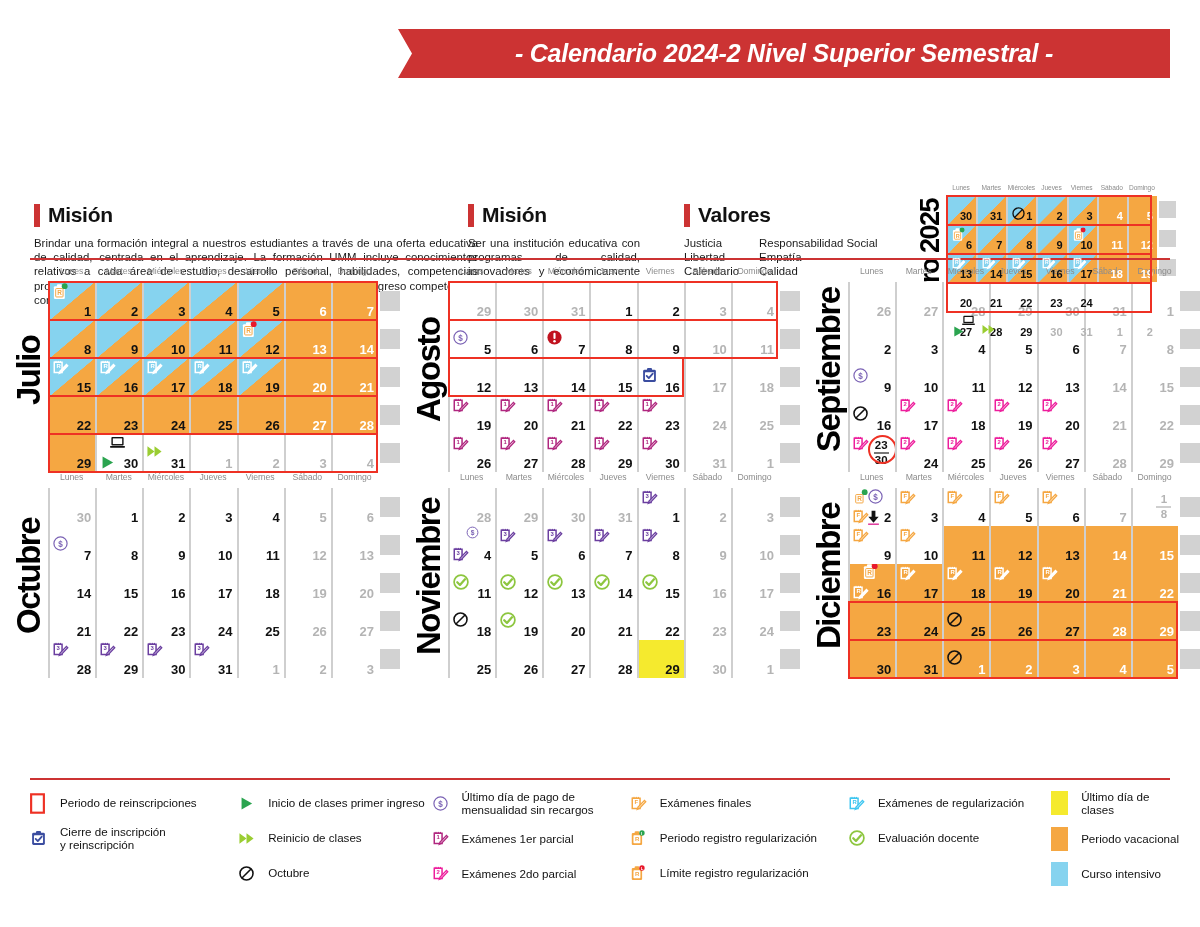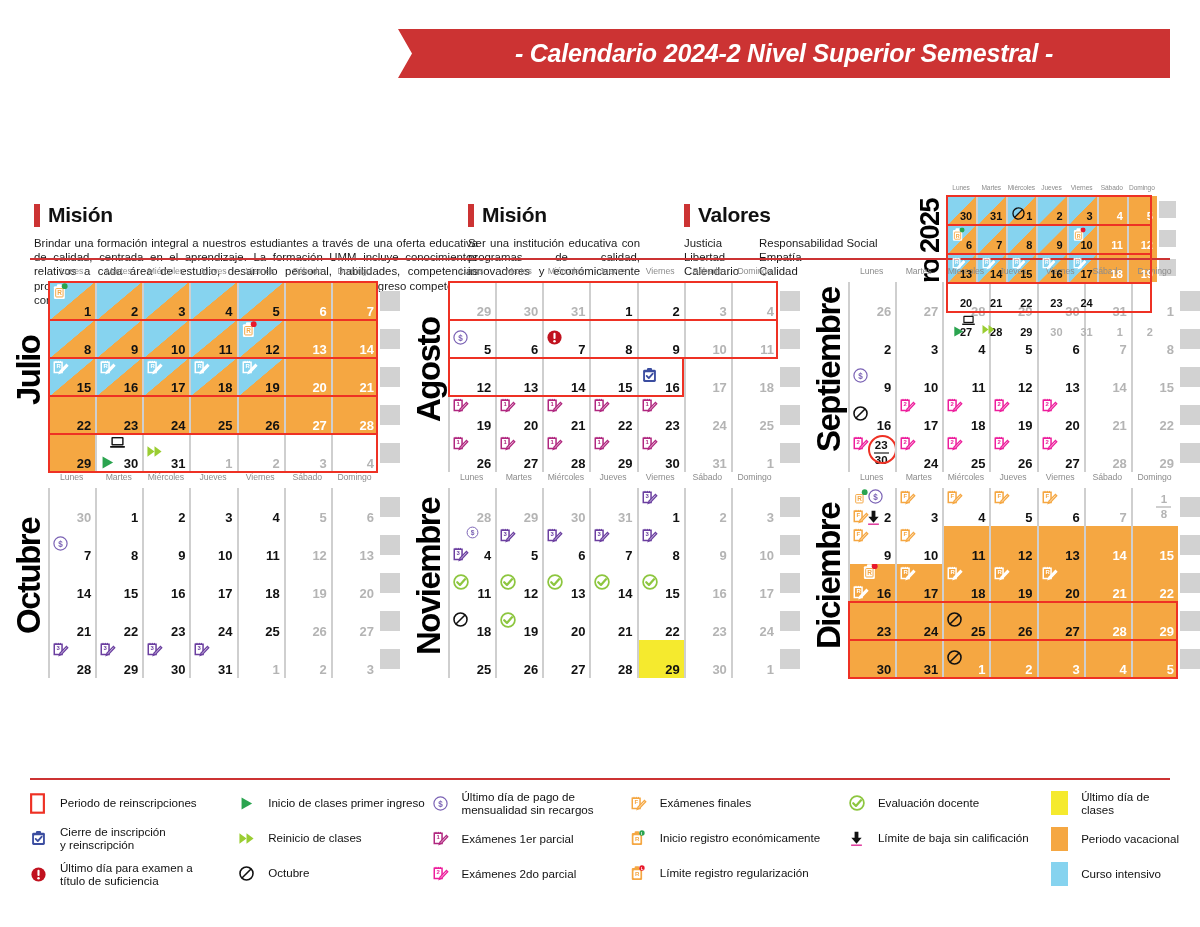--- a/index.html
+++ b/index.html
@@ -2188,30 +2188,20 @@
     <g fill="#3b4da0">
       <rect x="3" y="4" width="18" height="17" rx="2"></rect>
       <rect x="8.4" y="1.4" width="7.2" height="4.2" rx="1.6"></rect>
     </g>
     <rect x="5.6" y="7.4" width="12.8" height="11" rx="1" fill="#fff"></rect>
     <path d="M8 12.6 L11 15.6 L16.6 9.4" fill="none" stroke="#3b4da0" stroke-width="2.6" stroke-linecap="round" stroke-linejoin="round"></path>
   </svg>
         </span>
         <span class="ltx">Cierre de inscripción<br>y reinscripción</span>
       </div>
-      <div class="li">
-        <span class="lic">
-          <svg width="17" height="17" viewBox="0 0 24 24">
-    <circle cx="12" cy="12" r="10" fill="#c1121f"></circle>
-    <rect x="10.5" y="5.4" width="3" height="8.6" rx="1.4" fill="#fff"></rect>
-    <circle cx="12" cy="17.2" r="1.8" fill="#fff"></circle>
-  </svg>
-        </span>
-        <span class="ltx">Último día para examen a<br>título de suficiencia</span>
-      </div>
     </div>
     <div class="lcol c2">
       <div class="li">
         <span class="lic">
           <svg width="17" height="17" viewBox="0 0 24 24">
     <path d="M5 3.6 L20 12 L5 20.4 Z" fill="#2aa44f"></path>
           </svg>
         </span>
         <span class="ltx">Inicio de clases primer ingreso</span>
       </div>
@@ -2312,57 +2302,68 @@
     <g fill="#f5a742">
       <rect x="2.2" y="4.2" width="14.6" height="17" rx="1.6"></rect>
       <rect x="6.2" y="1.6" width="6.6" height="3.8" rx="1.5"></rect>
     </g>
     <rect x="4.6" y="7.4" width="9.8" height="11.2" rx="1" fill="#fff"></rect>
     <text x="6.6" y="16" font-size="8.6" font-weight="bold" fill="#f5a742" font-family="Liberation Sans, sans-serif">R</text>
     <circle cx="16.6" cy="4.2" r="3.8" fill="#2aa44f"></circle>
     <text x="14.9" y="6.9" font-size="6" font-weight="bold" fill="#fff" font-family="Liberation Sans, sans-serif">I</text>
   </svg>
         </span>
-        <span class="ltx">Inicio registro económicamente</span>
+        <span class="ltx">Periodo registro regularización</span>
       </div>
       <div class="li">
         <span class="lic">
           <svg width="16" height="17" viewBox="0 0 22 24">
     <g fill="#f5a742">
       <rect x="2.2" y="4.2" width="14.6" height="17" rx="1.6"></rect>
       <rect x="6.2" y="1.6" width="6.6" height="3.8" rx="1.5"></rect>
     </g>
     <rect x="4.6" y="7.4" width="9.8" height="11.2" rx="1" fill="#fff"></rect>
     <text x="6.6" y="16" font-size="8.6" font-weight="bold" fill="#f5a742" font-family="Liberation Sans, sans-serif">R</text>
     <circle cx="16.6" cy="4.2" r="3.8" fill="#e8192c"></circle>
     <text x="14.9" y="6.9" font-size="6" font-weight="bold" fill="#fff" font-family="Liberation Sans, sans-serif">L</text>
   </svg>
         </span>
         <span class="ltx">Límite registro regularización</span>
       </div>
     </div>
     <div class="lcol c5">
+      <div class="li">
+        <span class="lic">
+          <svg width="17" height="17" viewBox="0 0 24 24">
+    <g fill="none" stroke="#3fc6f0" stroke-width="2.1">
+              <path d="M3.2 4.5 h11 v14.5 h-11 Z"></path>
+            </g>
+    <g fill="#3fc6f0">
+      <rect x="3.6" y="2.4" width="1.6" height="2.6" rx="0.7"></rect>
+      <rect x="6.1" y="2.4" width="1.6" height="2.6" rx="0.7"></rect>
+      <rect x="8.6" y="2.4" width="1.6" height="2.6" rx="0.7"></rect>
+      <rect x="11.1" y="2.4" width="1.6" height="2.6" rx="0.7"></rect>
+    </g>
+    <text x="6.2" y="12.6" font-size="8.4" font-weight="bold" fill="#3fc6f0" font-family="Liberation Sans, sans-serif">R</text>
+    <g fill="#fff" stroke="#3fc6f0" stroke-width="1.9">
+      <path d="M20.4 7.6 L22.2 9.6 L13.2 19 L10.3 20.2 L11.3 17.2 Z"></path>
+    </g>
+  </svg>
+        </span>
+        <span class="ltx">Exámenes de regularización</span>
+      </div>
       <div class="li">
         <span class="lic">
           <svg width="18" height="18" viewBox="0 0 24 24">
     <circle cx="12" cy="12" r="9.2" fill="none" stroke="#8dc63f" stroke-width="2.3"></circle>
     <path d="M7 12.3 L10.6 15.9 L17.3 8.4" fill="none" stroke="#8dc63f" stroke-width="3" stroke-linecap="round" stroke-linejoin="round"></path>
   </svg>
         </span>
         <span class="ltx">Evaluación docente</span>
       </div>
-      <div class="li">
-        <span class="lic">
-          <svg width="17" height="17" viewBox="0 0 24 24">
-    <path d="M9.3 2.6 h5.4 v8.2 h4.6 L12 19.4 L4.7 10.8 h4.6 Z" fill="#111"></path>
-    <rect x="4.4" y="20.4" width="15.2" height="2.2" fill="#e040a0"></rect>
-  </svg>
-        </span>
-        <span class="ltx">Límite de baja sin calificación</span>
-      </div>
     </div>
     <div class="lcol c6">
       <div class="li">
         <span class="lic">
           <span class="swatch" style="background:#f5ea2e"></span>
         </span>
         <span class="ltx">Último día de clases</span>
       </div>
       <div class="li">
         <span class="lic">

